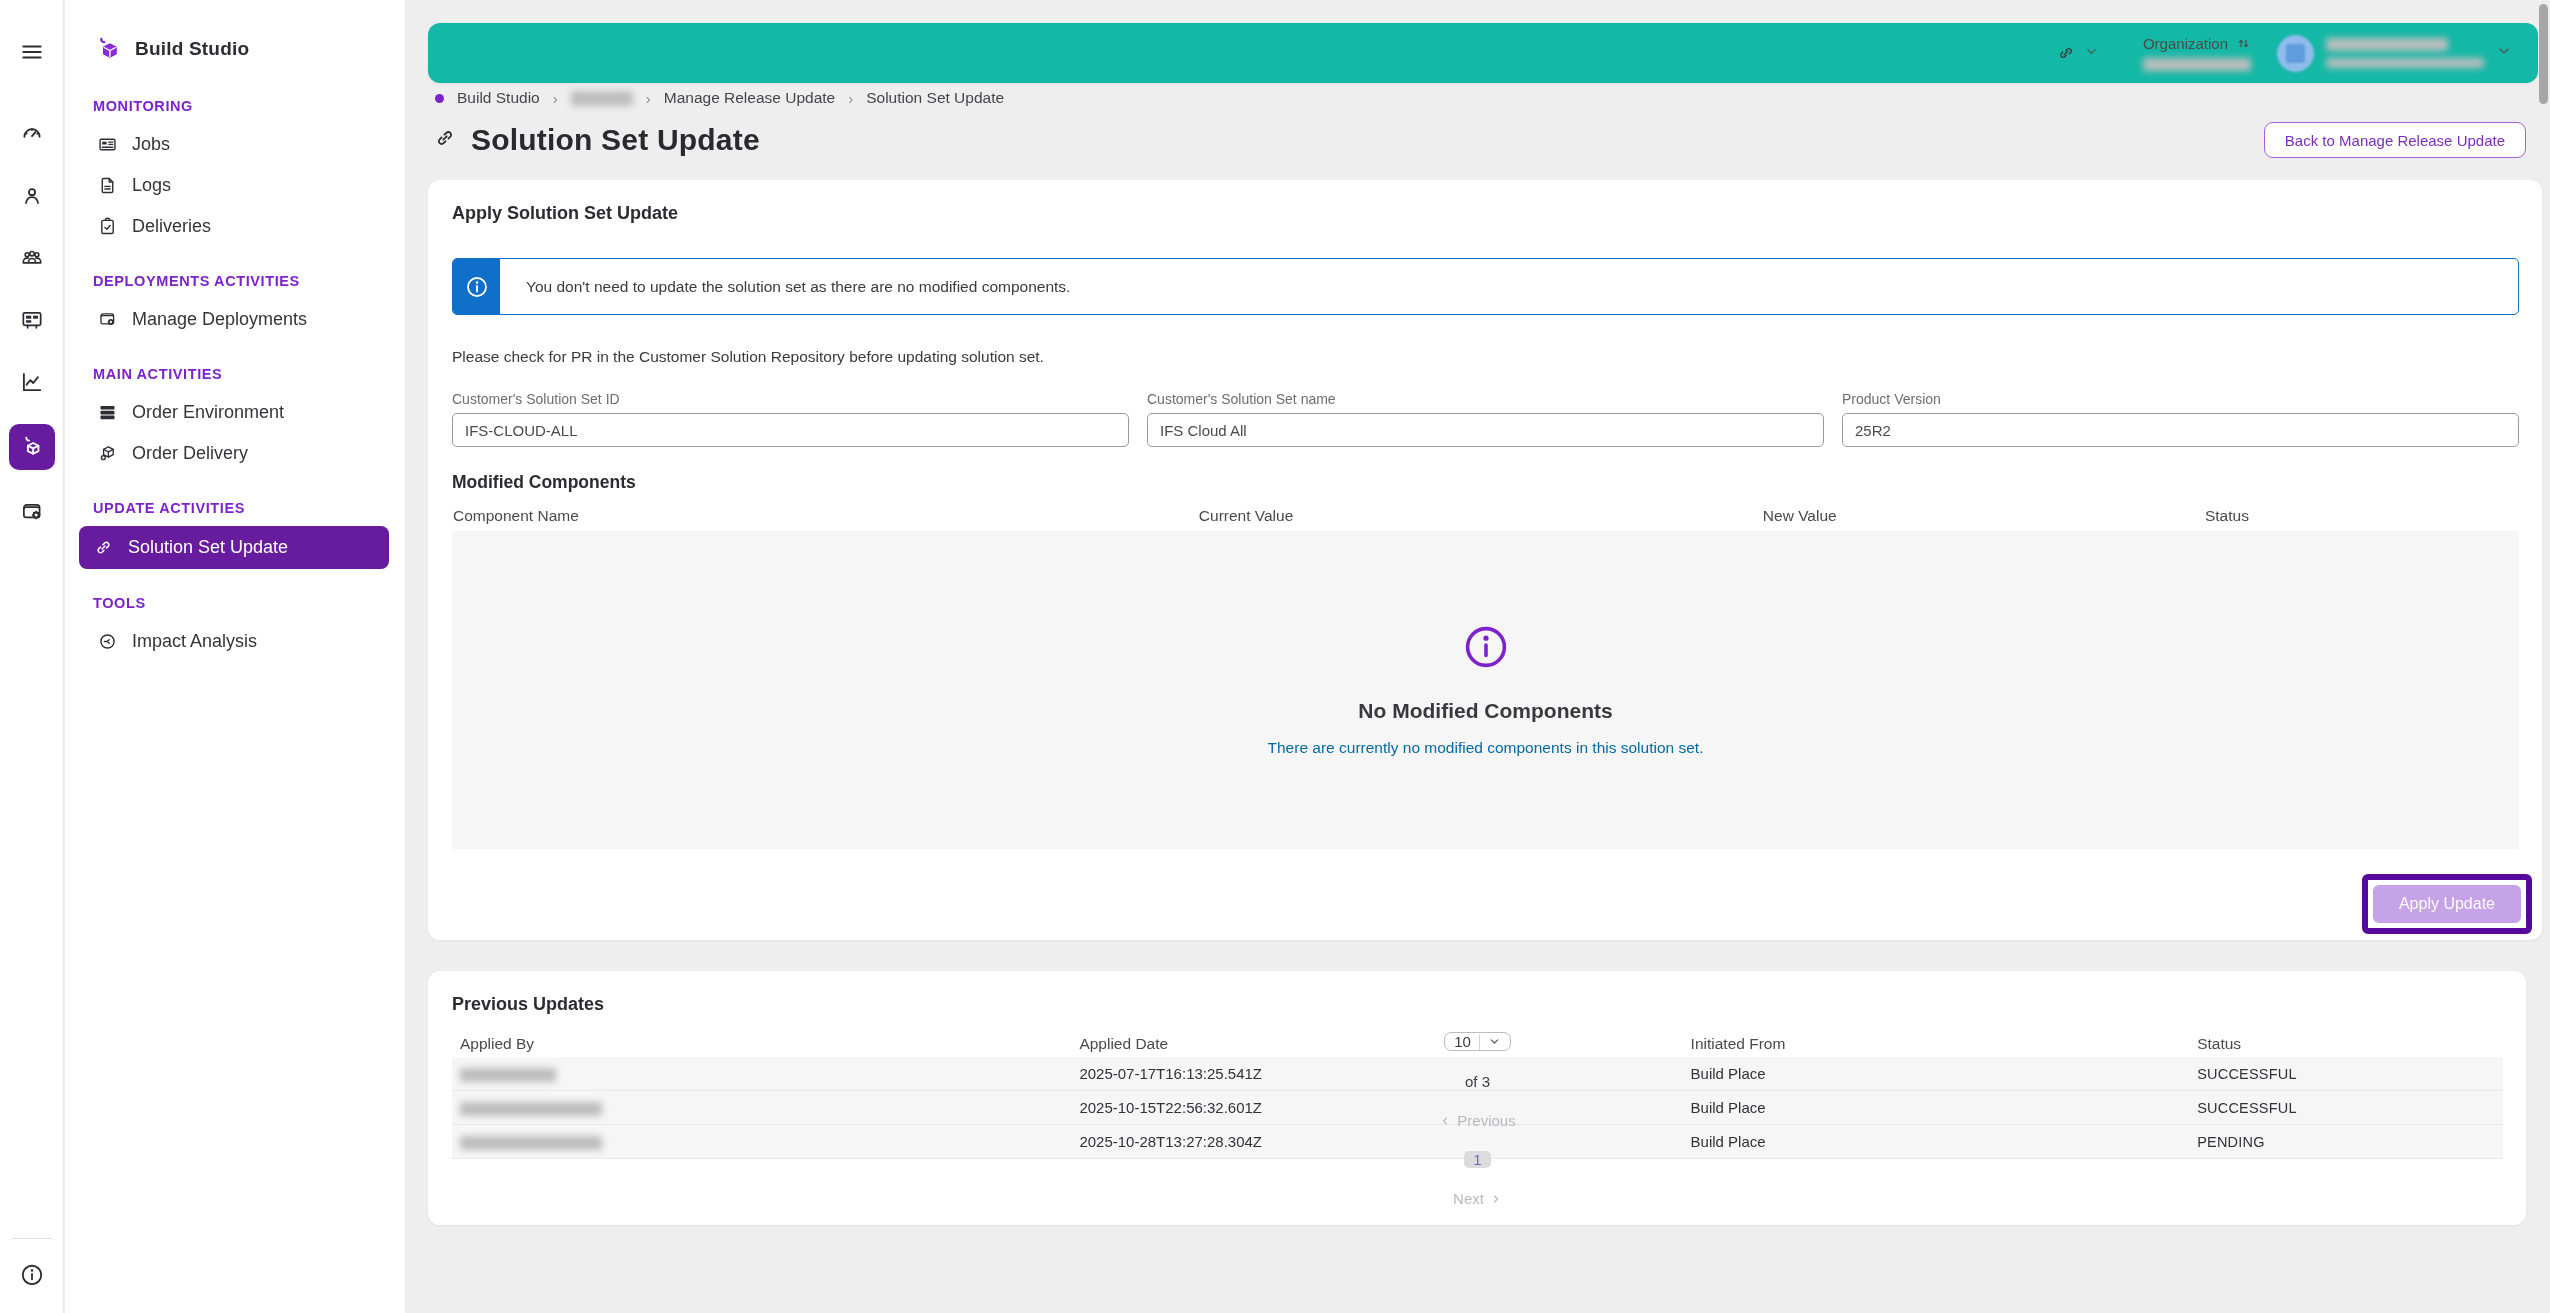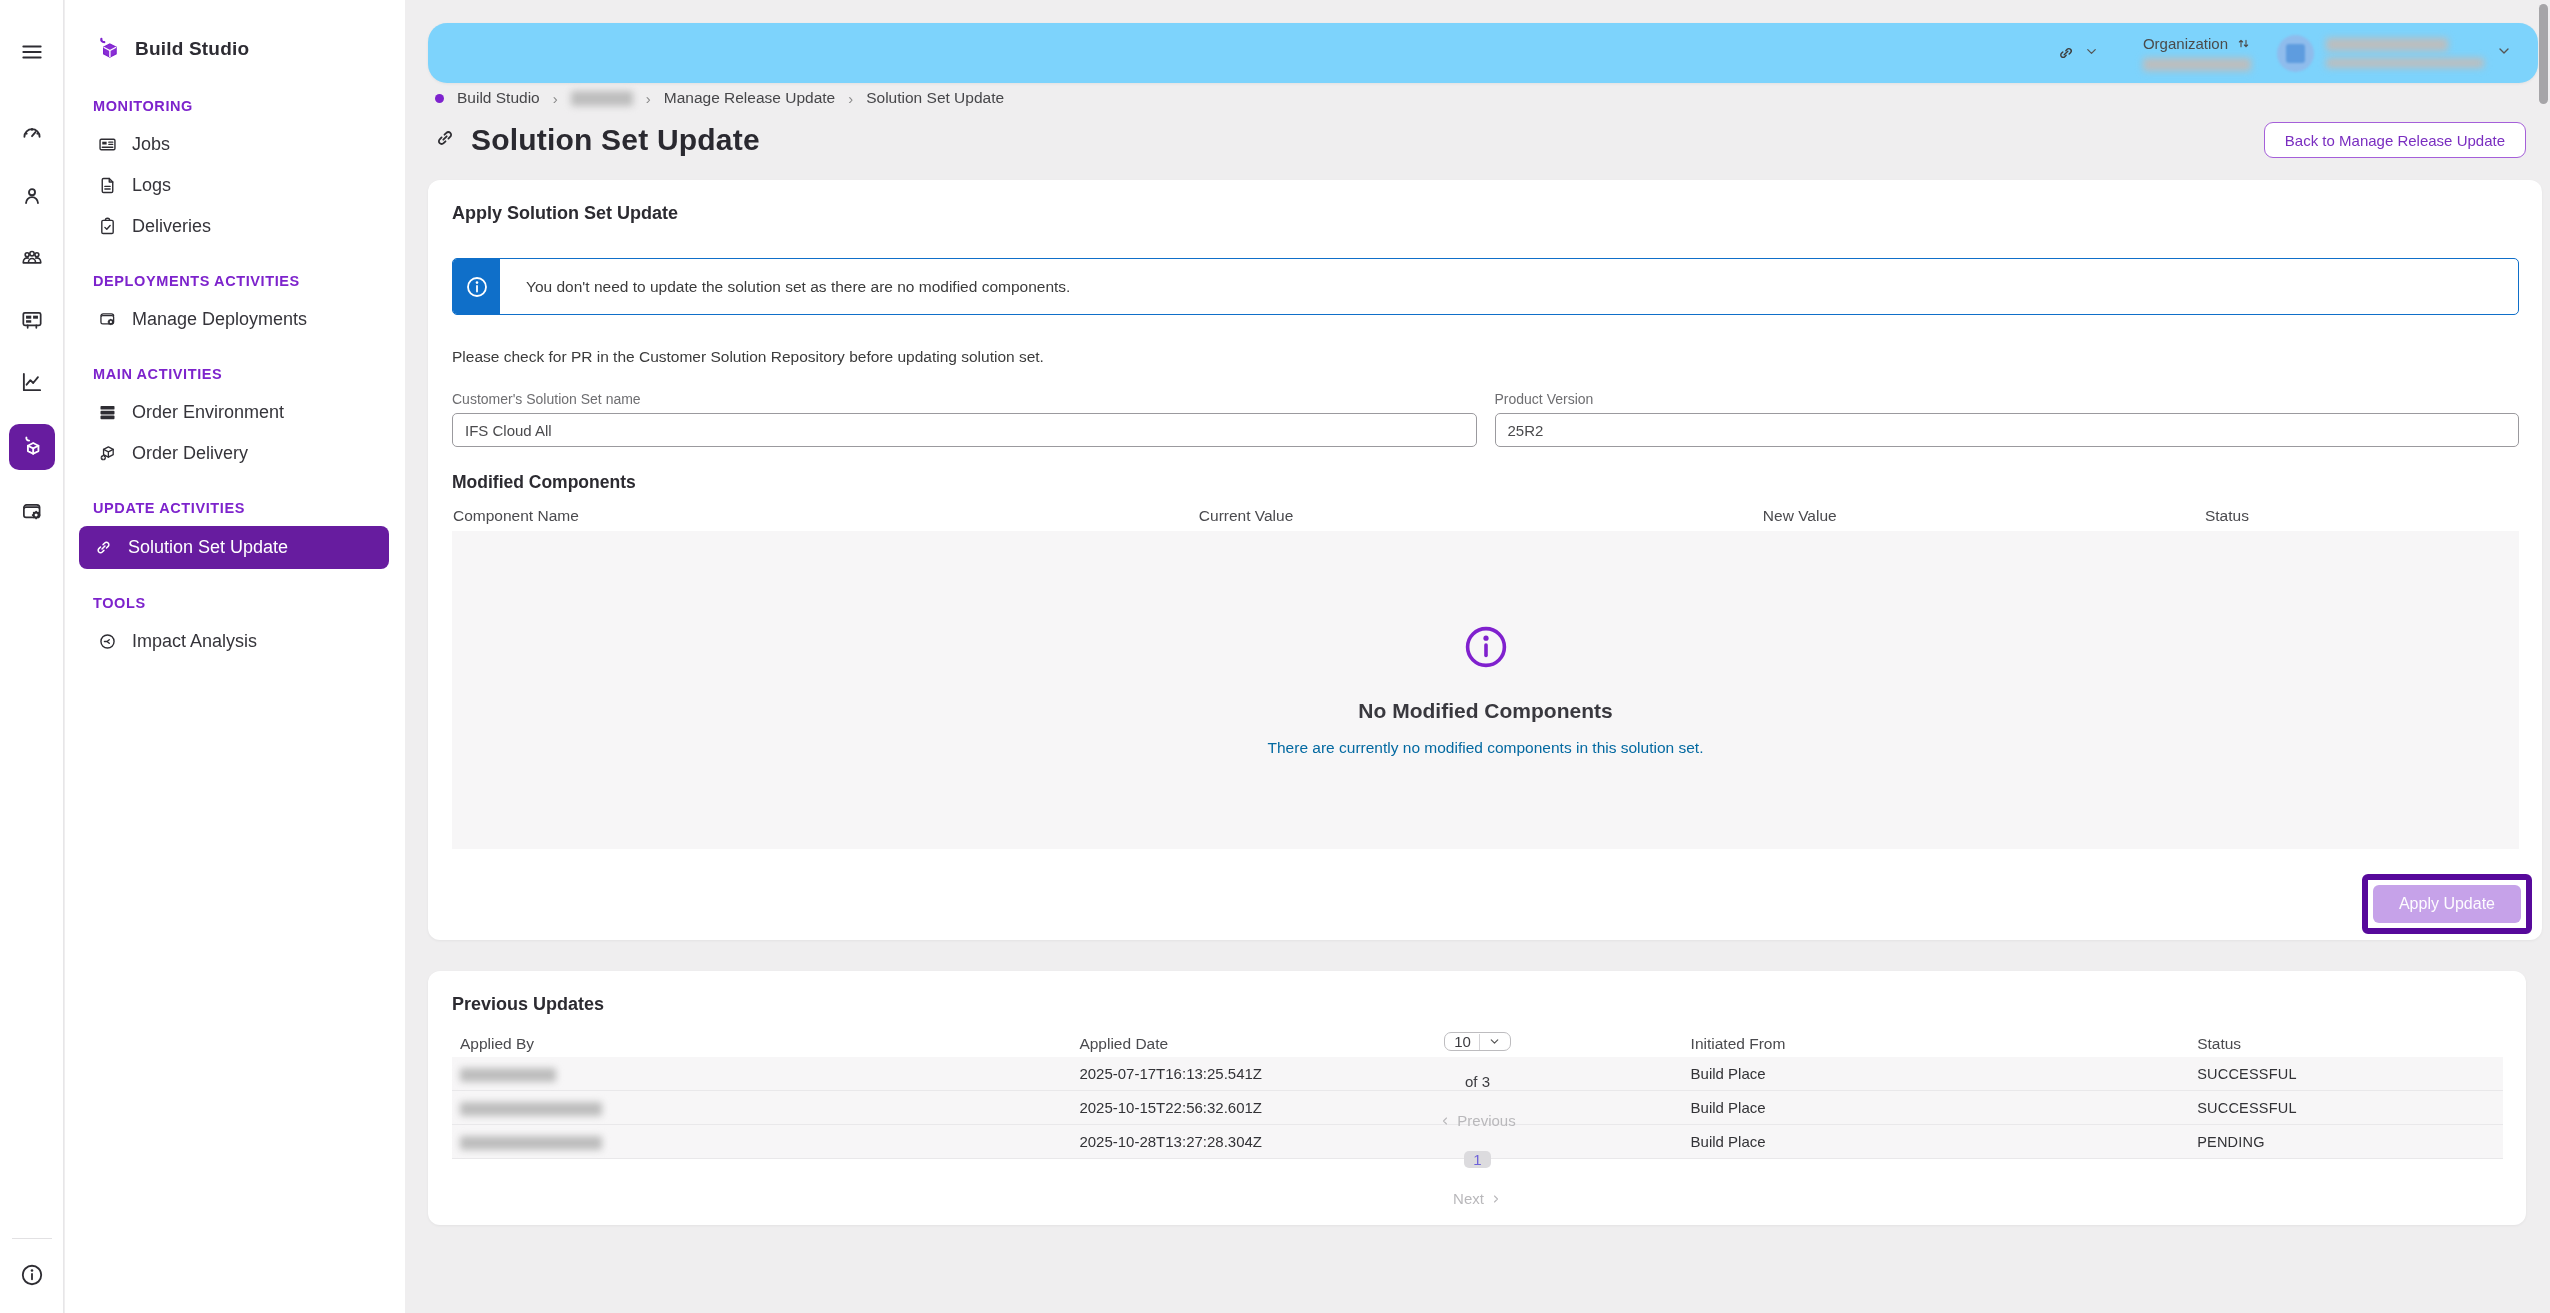--- a/index.html
+++ b/index.html
@@ -52,21 +52,21 @@
     margin-right:-6px; padding-top:11px; padding-bottom:11px;
   }
   .side-item.active svg { color:#ffffff; }
 
   
   .content { position:absolute; left:405px; top:0; right:0; bottom:0; background:#EFEEEF; }
 
   
   .topbar {
     position:absolute; left:23px; right:12px; top:23px; height:60px;
-    background:#7dd3fc; border-radius:19px; box-shadow:0 1px 3px rgba(0,0,0,.06);
+    background:#14b8a6; border-radius:12px; box-shadow:0 1px 3px rgba(0,0,0,.06);
     display:flex; align-items:center; justify-content:flex-end; padding-right:26px; gap:26px;
   }
   .linkset { display:flex; align-items:center; gap:8px; color:#3d3d3d; cursor:pointer; }
   .linkset svg { width:20px; height:20px; }
   .linkset .chev svg { width:15px; height:15px; color:#555; }
   .orgblock { display:flex; flex-direction:column; align-items:flex-start; gap:6px; margin-left:18px; cursor:pointer; }
   .orgline { display:flex; align-items:center; gap:8px; font-size:15px; color:#4b4b4b; }
   .orgline svg { width:15px; height:15px; color:#4b4b4b; }
   .userblock { display:flex; align-items:center; gap:12px; cursor:pointer; }
   .avatar {
@@ -411,20 +411,24 @@
               <path d="M12 11v5.5"></path>
               <path d="M12 7.6h.01" stroke-width="2.6"></path>
             </svg>
         </div>
         <div class="banner-text">You don't need to update the solution set as there are no modified components.</div>
       </div>
 
       <div class="note">Please check for PR in the Customer Solution Repository before updating solution set.</div>
 
       <div class="fields">
+        <div class="field">
+          <label class="field-label">Customer's Solution Set ID</label>
+          <input type="text" readonly="" value="IFS-CLOUD-ALL" style="">
+        </div>
         <div class="field">
           <label class="field-label">Customer's Solution Set name</label>
           <input type="text" readonly="" value="IFS Cloud All" style="">
         </div>
         <div class="field">
           <label class="field-label">Product Version</label>
           <input type="text" readonly="" value="25R2" style="">
         </div>
       </div>
 

